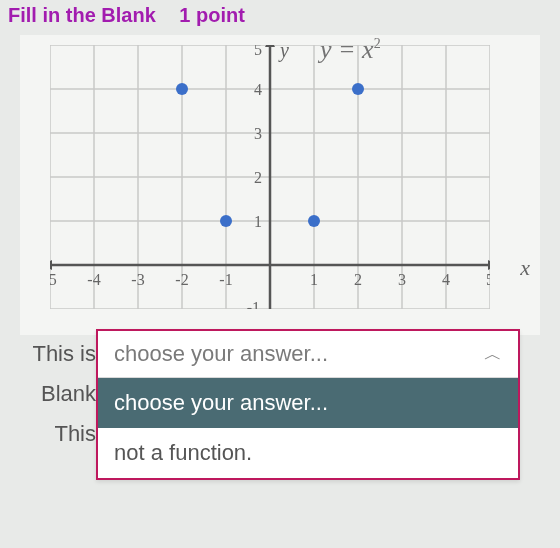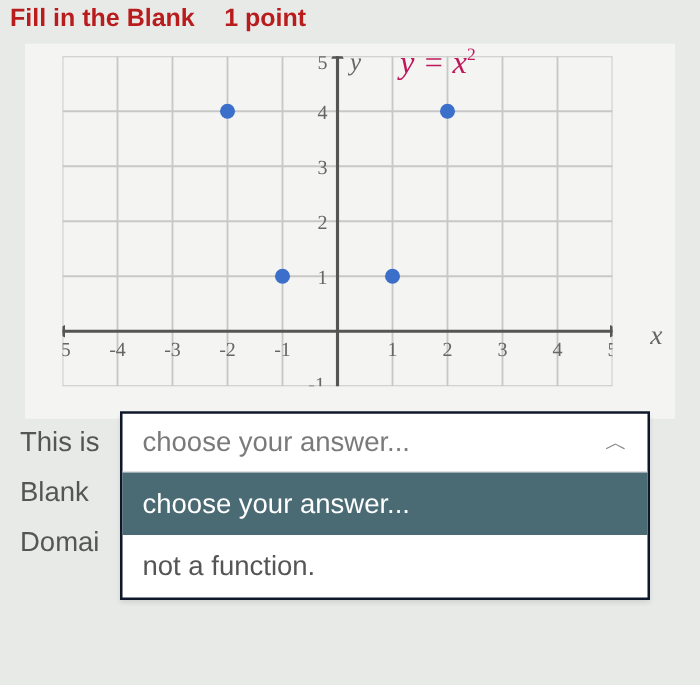--- a/index.html
+++ b/index.html
@@ -6,21 +6,21 @@
     margin: 0;
     padding: 0;
     font-family: Arial, sans-serif;
     background: #e8eae8;
     width: 560px;
     height: 548px;
     overflow: hidden;
   }
   .header {
     padding: 4px 8px 8px 8px;
-    color: #b91c1c;
+    color: #a21caf;
     font-size: 20px;
     font-weight: 600;
   }
   .header .points {
     margin-left: 18px;
   }
   .graph-wrap {
     position: relative;
     width: 520px;
     height: 300px;
@@ -47,21 +47,21 @@
     font-size: 16px;
     font-family: Georgia, serif;
   }
   .eqn {
     position: absolute;
     left: 300px;
     top: 0px;
     font-family: Georgia, 'Times New Roman', serif;
     font-style: italic;
     font-size: 26px;
-    color: #be185d;
+    color: #737373;
   }
   .eqn sup { font-size: 14px; vertical-align: super; font-style: normal;}
   .ylabel {
     position: absolute;
     left: 260px;
     top: 4px;
     font-family: Georgia, serif;
     font-style: italic;
     font-size: 20px;
     color: #666;
@@ -88,29 +88,30 @@
   }
   .row {
     display: flex;
     align-items: center;
     margin-bottom: 14px;
     font-size: 22px;
     color: #555;
   }
   .row .label {
     min-width: 80px;
+    text-align: right;
   }
 
   .dropdown-container {
     position: absolute;
     left: 96px;
     top: -6px;
     width: 420px;
     background: #fff;
-    border: 2px solid #0f172a;
+    border: 2px solid #be185d;
     box-shadow: 0 2px 4px rgba(0,0,0,0.1);
   }
   .dd-selected {
     display: flex;
     align-items: center;
     justify-content: space-between;
     padding: 10px 16px;
     color: #7a7a7a;
     font-size: 22px;
     border-bottom: 1px solid #d9d9d9;
@@ -198,21 +199,21 @@
 </div>
 
 <div class="answers">
   <div class="row">
     <span class="label">This is</span>
   </div>
   <div class="row">
     <span class="label">Blank</span>
   </div>
   <div class="row">
-    <span class="label">Domai</span>
+    <span class="label">This</span>
   </div>
 
   <div class="dropdown-container">
     <div class="dd-selected">
       <span>choose your answer...</span>
       <span class="chev">︿</span>
     </div>
     <div class="dd-option highlight">choose your answer...</div>
     <div class="dd-option">not a function.</div>
   </div>

